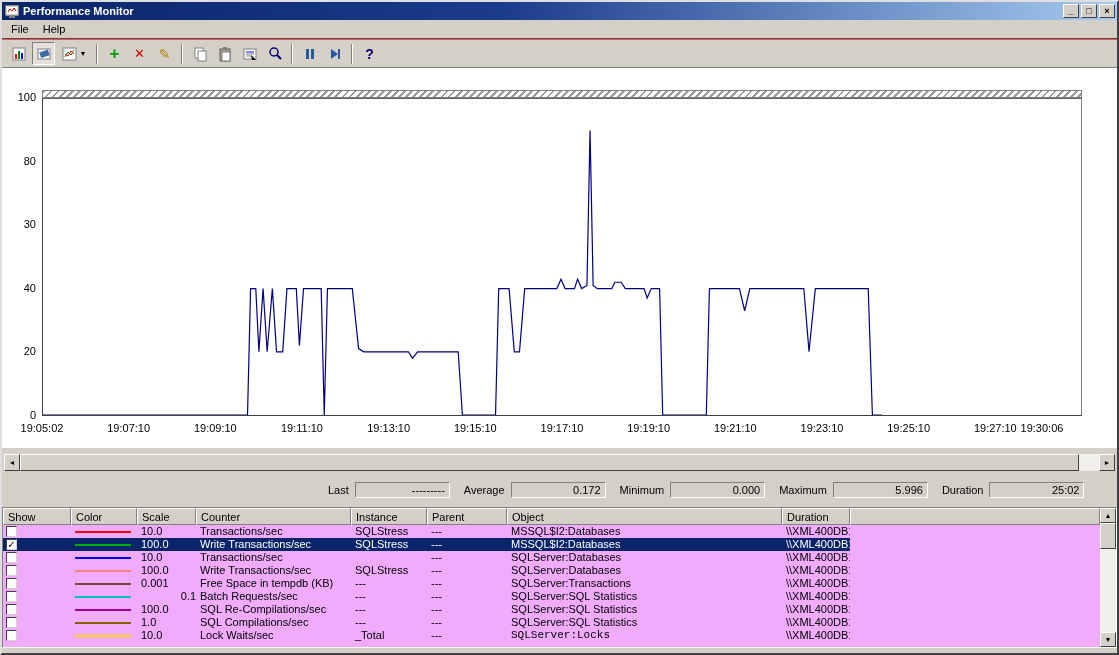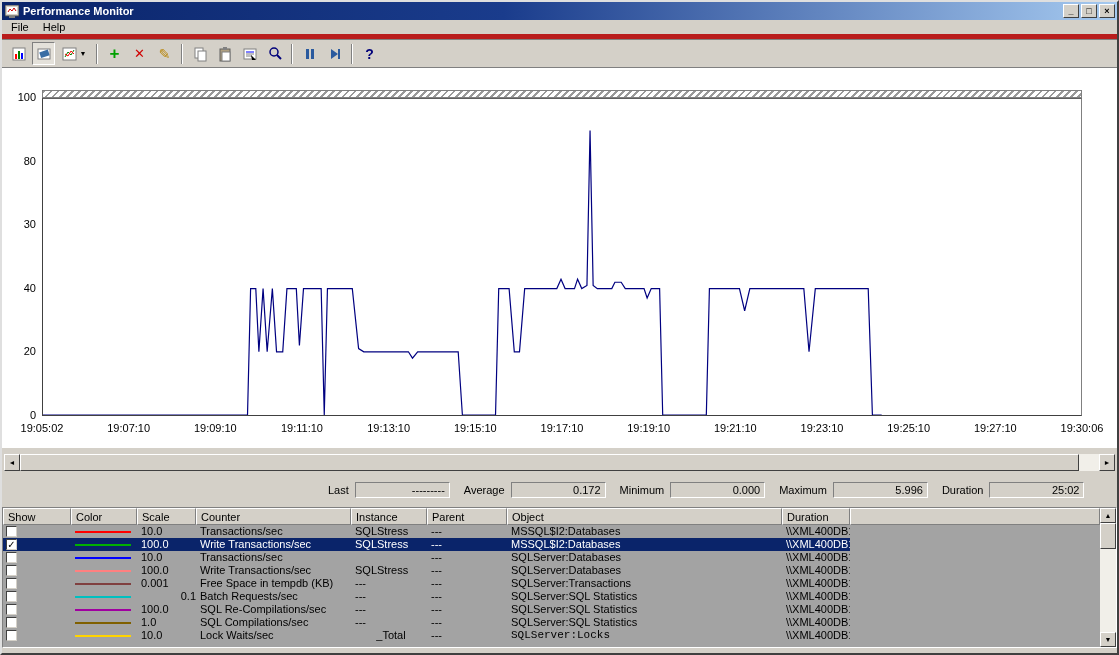--- a/index.html
+++ b/index.html
@@ -22,21 +22,21 @@
   .app-icon { width:16px; height:14px; display:inline-flex; align-items:center; justify-content:center; margin-right:3px; }
   .title { font-weight:bold; font-size:11px; flex:1 1 auto; white-space:nowrap; }
   .tb-btns { display:flex; gap:2px; }
   .tbtn {
     width:16px; height:14px; background:#d4d0c8; color:#000;
     border:1px solid; border-color:#fff #404040 #404040 #fff;
     display:flex; align-items:center; justify-content:center;
     font-size:9px; font-weight:bold; line-height:1; cursor:default;
   }
   
-  .menubar { height:19px; flex:0 0 19px; display:flex; align-items:center; padding-left:2px; border-bottom:5px solid #b91c1c; }
+  .menubar { height:19px; flex:0 0 19px; display:flex; align-items:center; padding-left:2px; border-bottom:1px solid #b91c1c; }
   .menu-item { padding:2px 7px; }
   
   .toolbar {
     height:29px; flex:0 0 29px; display:flex; align-items:center;
     padding-left:4px; border-top:1px solid #808080; border-bottom:1px solid #808080;
     background:#d4d0c8;
   }
   .tbbtn {
     width:23px; height:23px; display:flex; align-items:center; justify-content:center;
     border:1px solid transparent; margin:0 1px; cursor:default;
@@ -90,21 +90,21 @@
     flex:0 0 141px; margin-top:7px; position:relative; background:#fff;
     border:1px solid; border-color:#808080 #fff #fff #808080;
   }
   .lheader { display:flex; height:17px; background:#d4d0c8; padding-right:16px; }
   .hcell {
     height:17px; padding:2px 0 0 4px; font-size:11px; background:#d4d0c8;
     border:1px solid; border-color:#fff #808080 #808080 #fff;
     overflow:hidden; white-space:nowrap;
   }
   .hcell.filler { flex:1 1 auto; }
-  .lrows { position:absolute; top:17px; left:0; right:16px; bottom:0; background:#a3a3a3; overflow:hidden; }
+  .lrows { position:absolute; top:17px; left:0; right:16px; bottom:0; background:#f0abfc; overflow:hidden; }
   .lrow { display:flex; height:13px; align-items:center; width:847px; }
   .lrow.sel { background:#0a246a; color:#fff; }
   .cell { padding:0 0 0 4px; overflow:hidden; white-space:nowrap; font-size:11px; height:13px; line-height:13px; }
   .checkbox {
     width:11px; height:11px; margin-left:3px; background:#fff;
     border:1px solid; border-color:#404040 #d4d0c8 #d4d0c8 #404040;
     display:flex; align-items:center; justify-content:center;
     font-size:10px; line-height:9px; color:#000; font-weight:bold;
   }
   .cline { height:2px; width:56px; margin-left:4px; }
@@ -243,21 +243,21 @@
       <div class="xtick" style="top: 354px; left: 181.333px;">19:09:10</div>
       <div class="xtick" style="top: 354px; left: 268px;">19:11:10</div>
       <div class="xtick" style="top: 354px; left: 354.667px;">19:13:10</div>
       <div class="xtick" style="top: 354px; left: 441.333px;">19:15:10</div>
       <div class="xtick" style="top: 354px; left: 528px;">19:17:10</div>
       <div class="xtick" style="top: 354px; left: 614.667px;">19:19:10</div>
       <div class="xtick" style="top: 354px; left: 701.333px;">19:21:10</div>
       <div class="xtick" style="top: 354px; left: 788px;">19:23:10</div>
       <div class="xtick" style="top: 354px; left: 874.667px;">19:25:10</div>
       <div class="xtick" style="top: 354px; left: 961.333px;">19:27:10</div>
-      <div class="xtick" style="top: 354px; left: 1048px;">19:30:06</div>
+      <div class="xtick" style="top: 354px; left: 1008px;">19:30:06</div>
     </div>
 
   <div class="hscroll">
     <span class="sbtn">◄</span>
     <div class="htrack">
       <div class="hthumb"></div>
     </div>
     <span class="sbtn">►</span>
   </div>
 
@@ -411,21 +411,21 @@
         </div>
         <div class="lrow">
           <div class="cell" style="flex: 0 0 68px; padding: 0px; display: flex; align-items: center;">
             <div class="checkbox"></div>
           </div>
           <div class="cell" style="flex: 0 0 66px; padding: 0px; display: flex; align-items: center;">
             <div class="cline" style="background: rgb(255, 212, 0);"></div>
           </div>
           <div class="cell" style="flex: 0 0 59px;">10.0</div>
           <div class="cell" style="flex: 0 0 155px;">Lock Waits/sec</div>
-          <div class="cell" style="flex: 0 0 76px; text-align: center;">_Total</div>
+          <div class="cell" style="flex: 0 0 76px;">_Total</div>
           <div class="cell" style="flex: 0 0 80px;">---</div>
           <div class="cell" style="flex: 0 0 275px; font-family: Liberation Mono, monospace;">SQLServer:Locks</div>
           <div class="cell" style="flex: 0 0 68px;">\\XML400DB1</div>
         </div>
       </div>
     <div class="vscroll">
       <span class="sbtn">▲</span>
       <div class="vtrack">
         <div class="vthumb"></div>
       </div>

